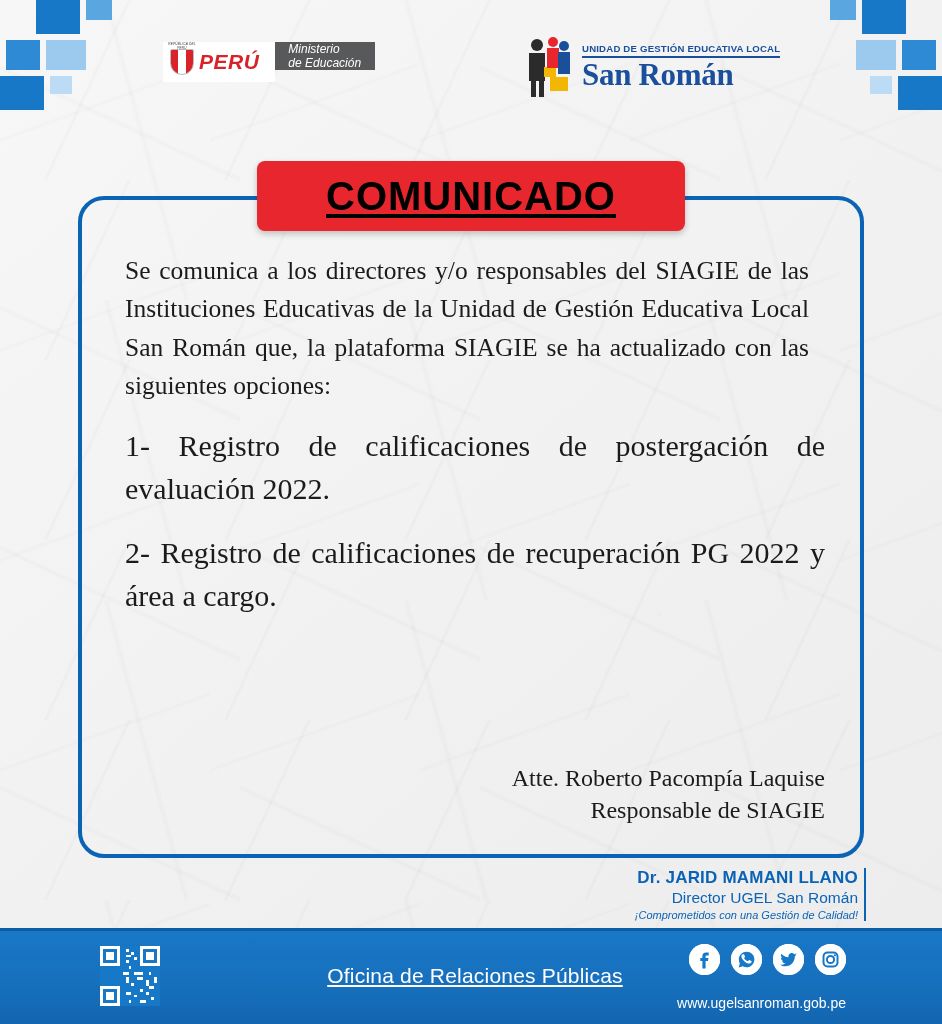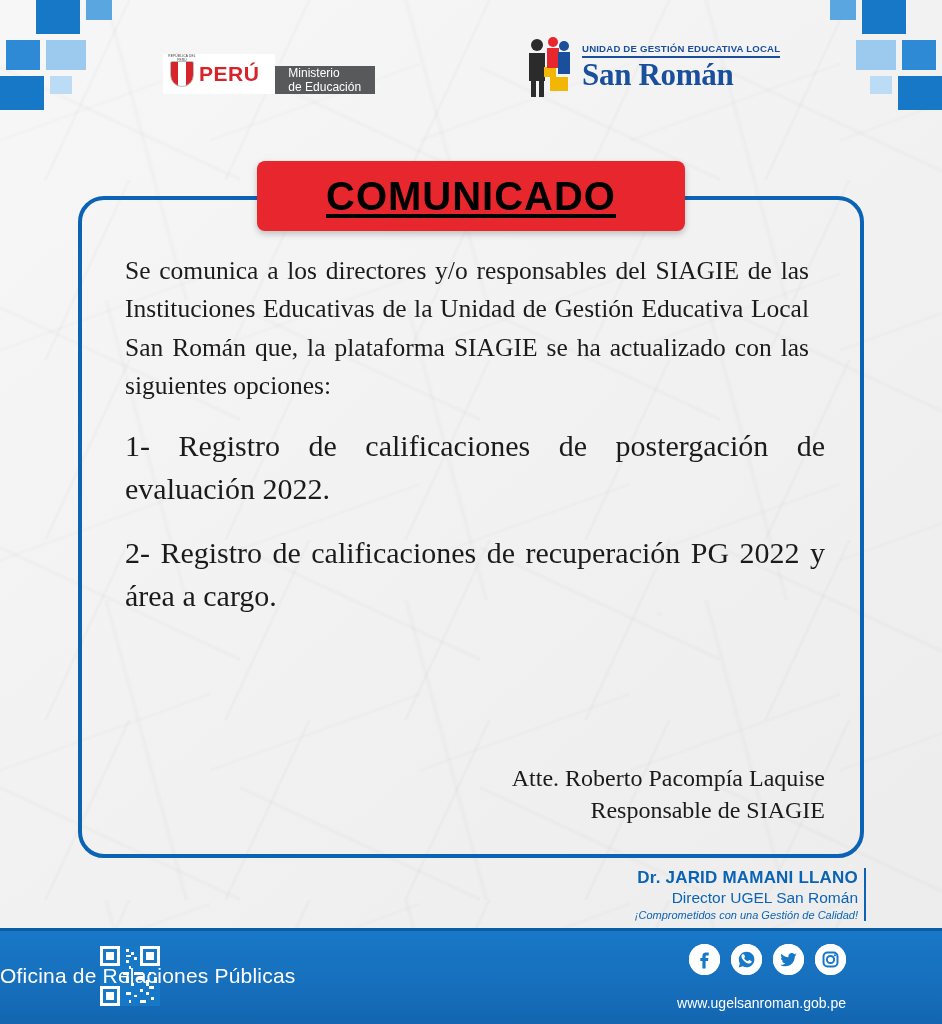--- a/index.html
+++ b/index.html
@@ -35,21 +35,21 @@
   .sq { position: absolute; }
 
   .tl { top: 0; left: 0; width: 150px; height: 130px; }
   .tr { top: 0; right: 0; width: 150px; height: 130px; }
 
   
   .header { position: absolute; top: 0; left: 0; right: 0; height: 120px; }
 
   .minedu {
     position: absolute; left: 163px; top: 42px;
-    display: flex; align-items: flex-end; height: 52px;
+    display: flex; align-items: flex-start; height: 52px; font-style: italic;
   }
   .minedu-left {
     background: #ffffff; display: flex; align-items: center; padding: 0 6px 0 2px;
   }
   .escudo { width: 34px; height: 40px; position: relative; }
   .escudo-shield {
     position: absolute; left: 5px; top: 7px; width: 24px; height: 26px;
     background: linear-gradient(90deg,#d8232a 0 33%, #ffffff 33% 66%, #d8232a 66% 100%);
     border: 1px solid #bbb;
     border-radius: 2px 2px 12px 12px;
@@ -135,22 +135,22 @@
     position: absolute; left: 0; right: 0; bottom: 0; height: 96px;
     background: linear-gradient(180deg, #1878c8 0%, #1770bd 55%, #1366b0 100%);
     color: #ffffff;
   }
   .footer-rule { position: absolute; top: 0; left: 0; right: 0; height: 3px; background: #0a5ca3; }
   .qr {
     position: absolute; left: 100px; top: 18px; width: 60px; height: 60px;
     background: #1878c8;
   }
   .footer-title {
-    position: absolute; left: 0; right: 0; top: 36px; 
-    font-size: 21px; letter-spacing: .2px;
+    position: absolute; left: 8px; right: 0; top: 36px; text-align: center;
+    font-size: 21px; letter-spacing: .2px; text-decoration: underline;
   }
   .social {
     position: absolute; right: 96px; top: 16px; display: flex; gap: 11px;
   }
   .s-ico {
     width: 31px; height: 31px; border-radius: 50%;
     background: #ffffff; color: #1878c8;
     display: flex; align-items: center; justify-content: center;
     font-weight: bold; font-size: 17px;
   }

